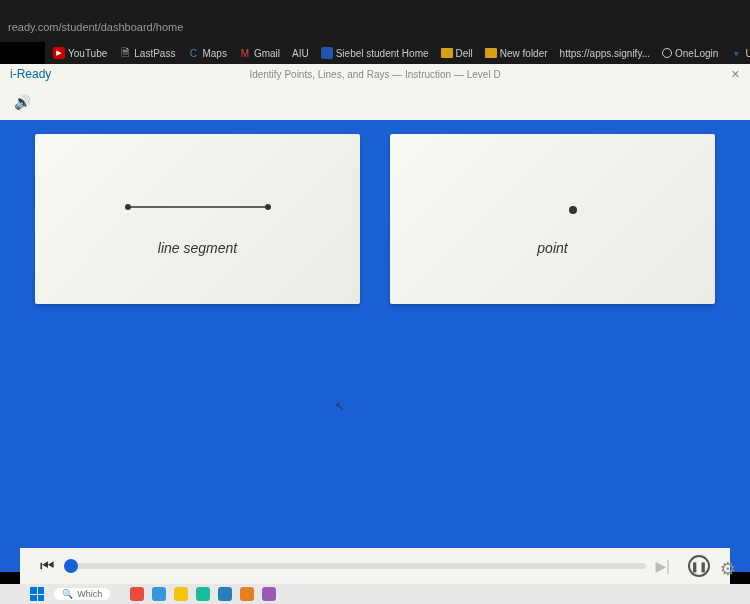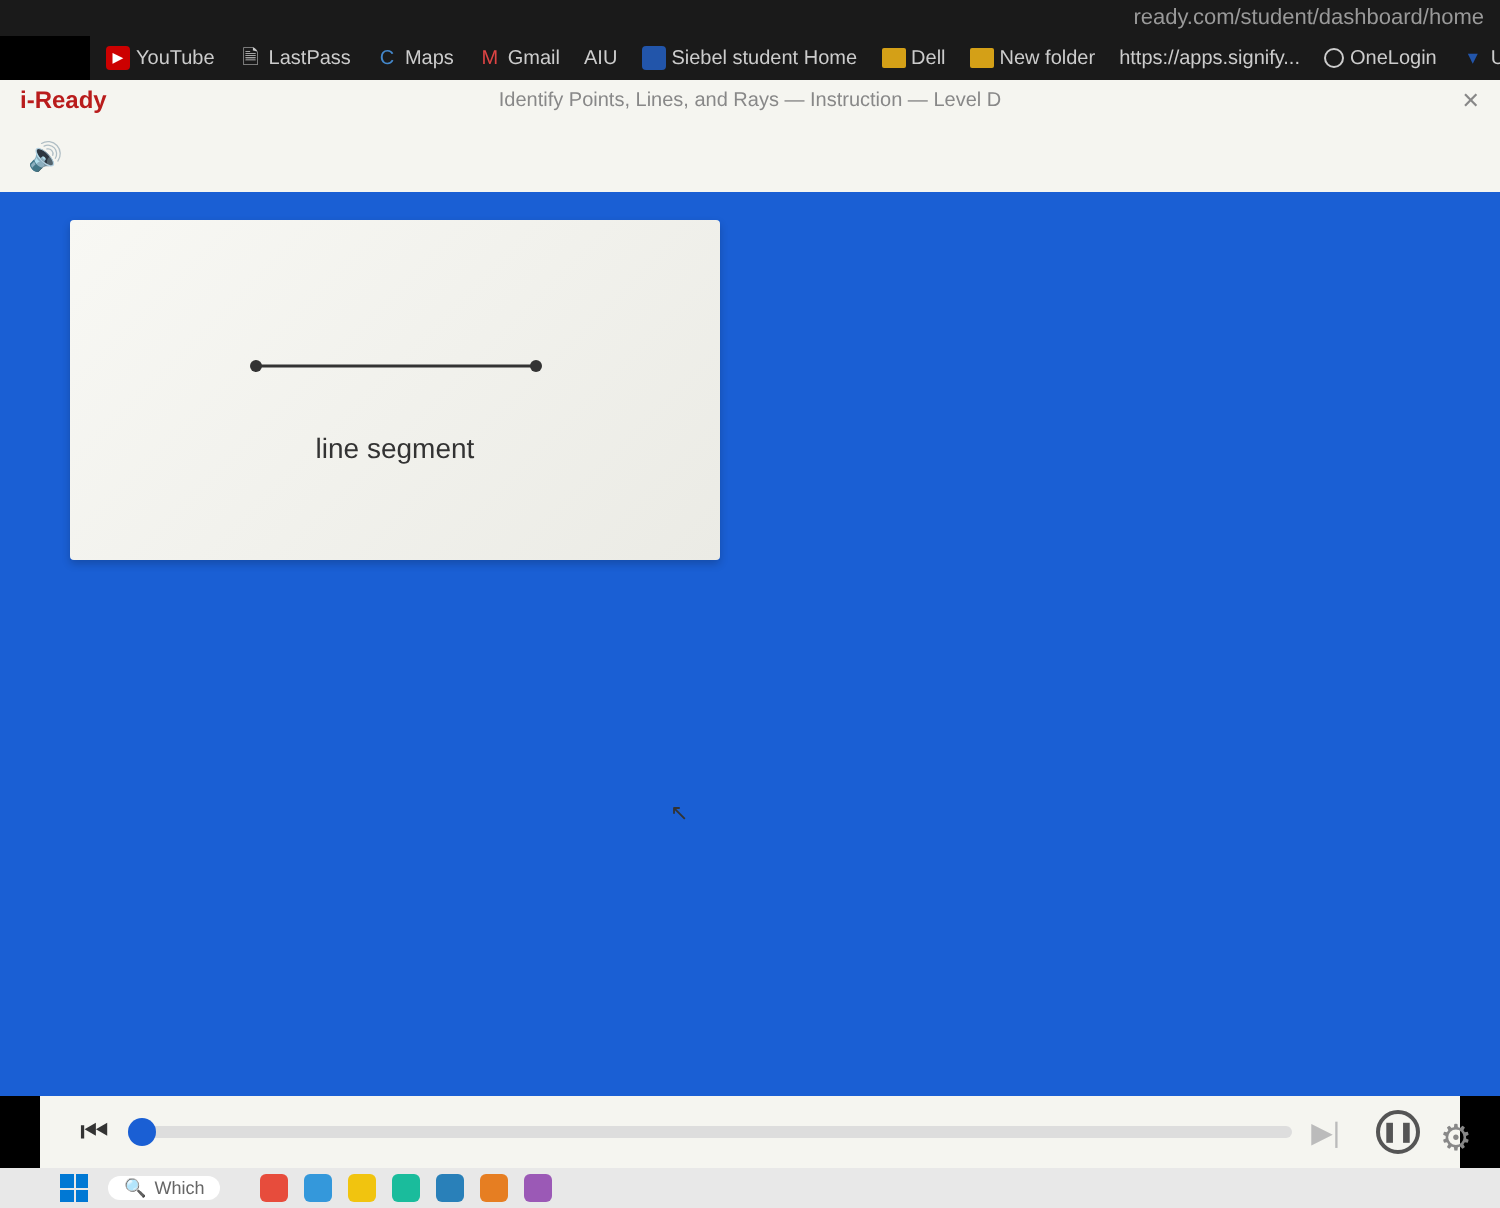--- a/index.html
+++ b/index.html
@@ -8,23 +8,22 @@
       background: #000;
       width: 750px;
       height: 604px;
       overflow: hidden;
       position: relative;
     }
     .addr-bar {
       background: #1a1a1a;
       color: #999;
       font-size: 11px;
-      padding: 3px 8px;
+      padding: 21px 8px;
       height: 18px;
-      text-align: right;
     }
     .bookmarks {
       background: #1a1a1a;
       display: flex;
       align-items: center;
       gap: 12px;
       padding: 4px 8px;
       font-size: 10px;
       color: #ccc;
       height: 22px;
@@ -37,21 +36,21 @@
     .header-row {
       background: #f5f5f0;
       display: flex;
       align-items: center;
       padding: 3px 10px;
       font-size: 11px;
       color: #555;
       height: 20px;
       position: relative;
     }
-    .brand { color: #b91c1c; font-weight: bold; font-size: 12px; }
+    .brand { color: #0369a1; font-weight: normal; font-size: 12px; }
     .breadcrumb { position:absolute; left:50%; transform:translateX(-50%); font-size: 10px; color: #888; }
     .close-x { position:absolute; right:10px; color:#888; cursor:pointer; }
     .content-wrap {
       background: #1a5fd4;
       padding: 0 20px 10px 20px;
       height: 488px;
       perspective: 800px;
     }
     .question-bar {
       background: #f5f5f0;
@@ -75,20 +74,21 @@
       background: linear-gradient(135deg, #f8f8f4 0%, #ebebe5 100%);
       border-radius: 2px;
       height: 170px;
       display: flex;
       flex-direction: column;
       align-items: center;
       justify-content: center;
       box-shadow: 0 2px 4px rgba(0,0,0,0.2);
       cursor: pointer;
       position: relative;
+      font-style: italic;
     }
     .fig { width: 180px; height: 50px; position: relative; margin-bottom: 8px; }
     .label { font-size: 14px; color: #333; }
     .bottom-bar {
       position: absolute;
       bottom: 20px;
       left: 20px;
       right: 20px;
       background: #f5f5f0;
       height: 36px;
@@ -189,20 +189,28 @@
       <div class="fig">
         <svg width="180" height="50">
             <circle cx="20" cy="25" r="3" fill="#333"></circle>
             <line x1="20" y1="25" x2="160" y2="25" stroke="#333" stroke-width="1.5"></line>
             <circle cx="160" cy="25" r="3" fill="#333"></circle>
           </svg>
       </div>
       <div class="label">line segment</div>
     </div>
 
+    <div class="card">
+      <div class="fig">
+        <svg width="180" height="50">
+            <circle cx="110" cy="28" r="4" fill="#333"></circle>
+          </svg>
+      </div>
+      <div class="label">point</div>
+    </div>
 
 
   </div>
 </div>
 
 <div class="bottom-bar">
   <span class="prev-btn">⏮</span>
   <div class="progress-track">
     <div class="progress-thumb"></div>
   </div>

